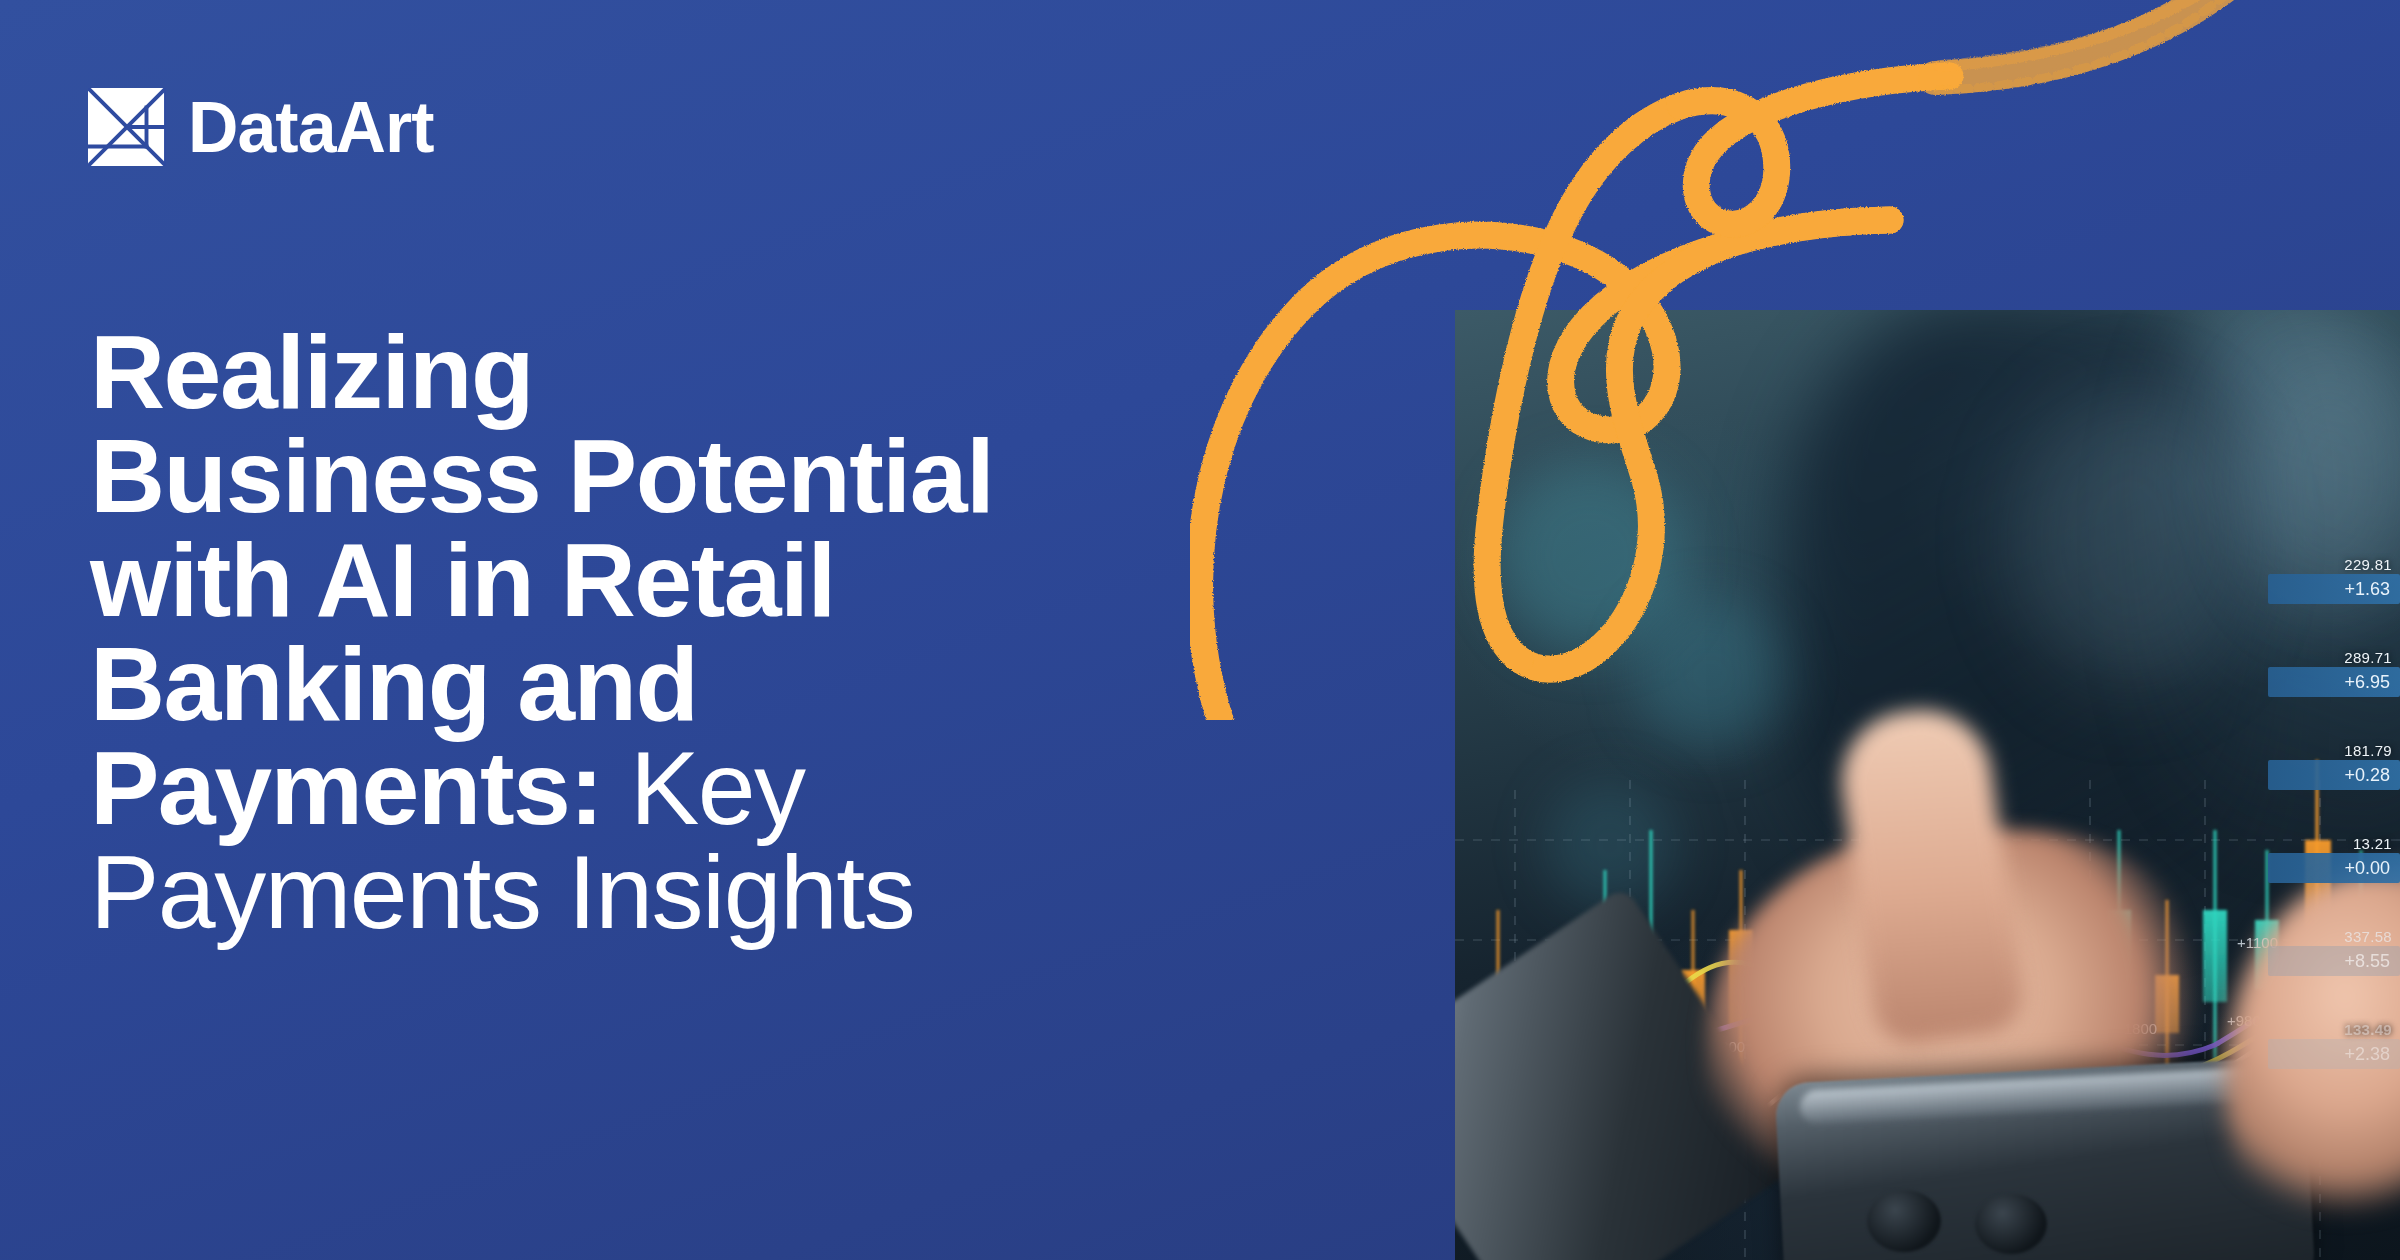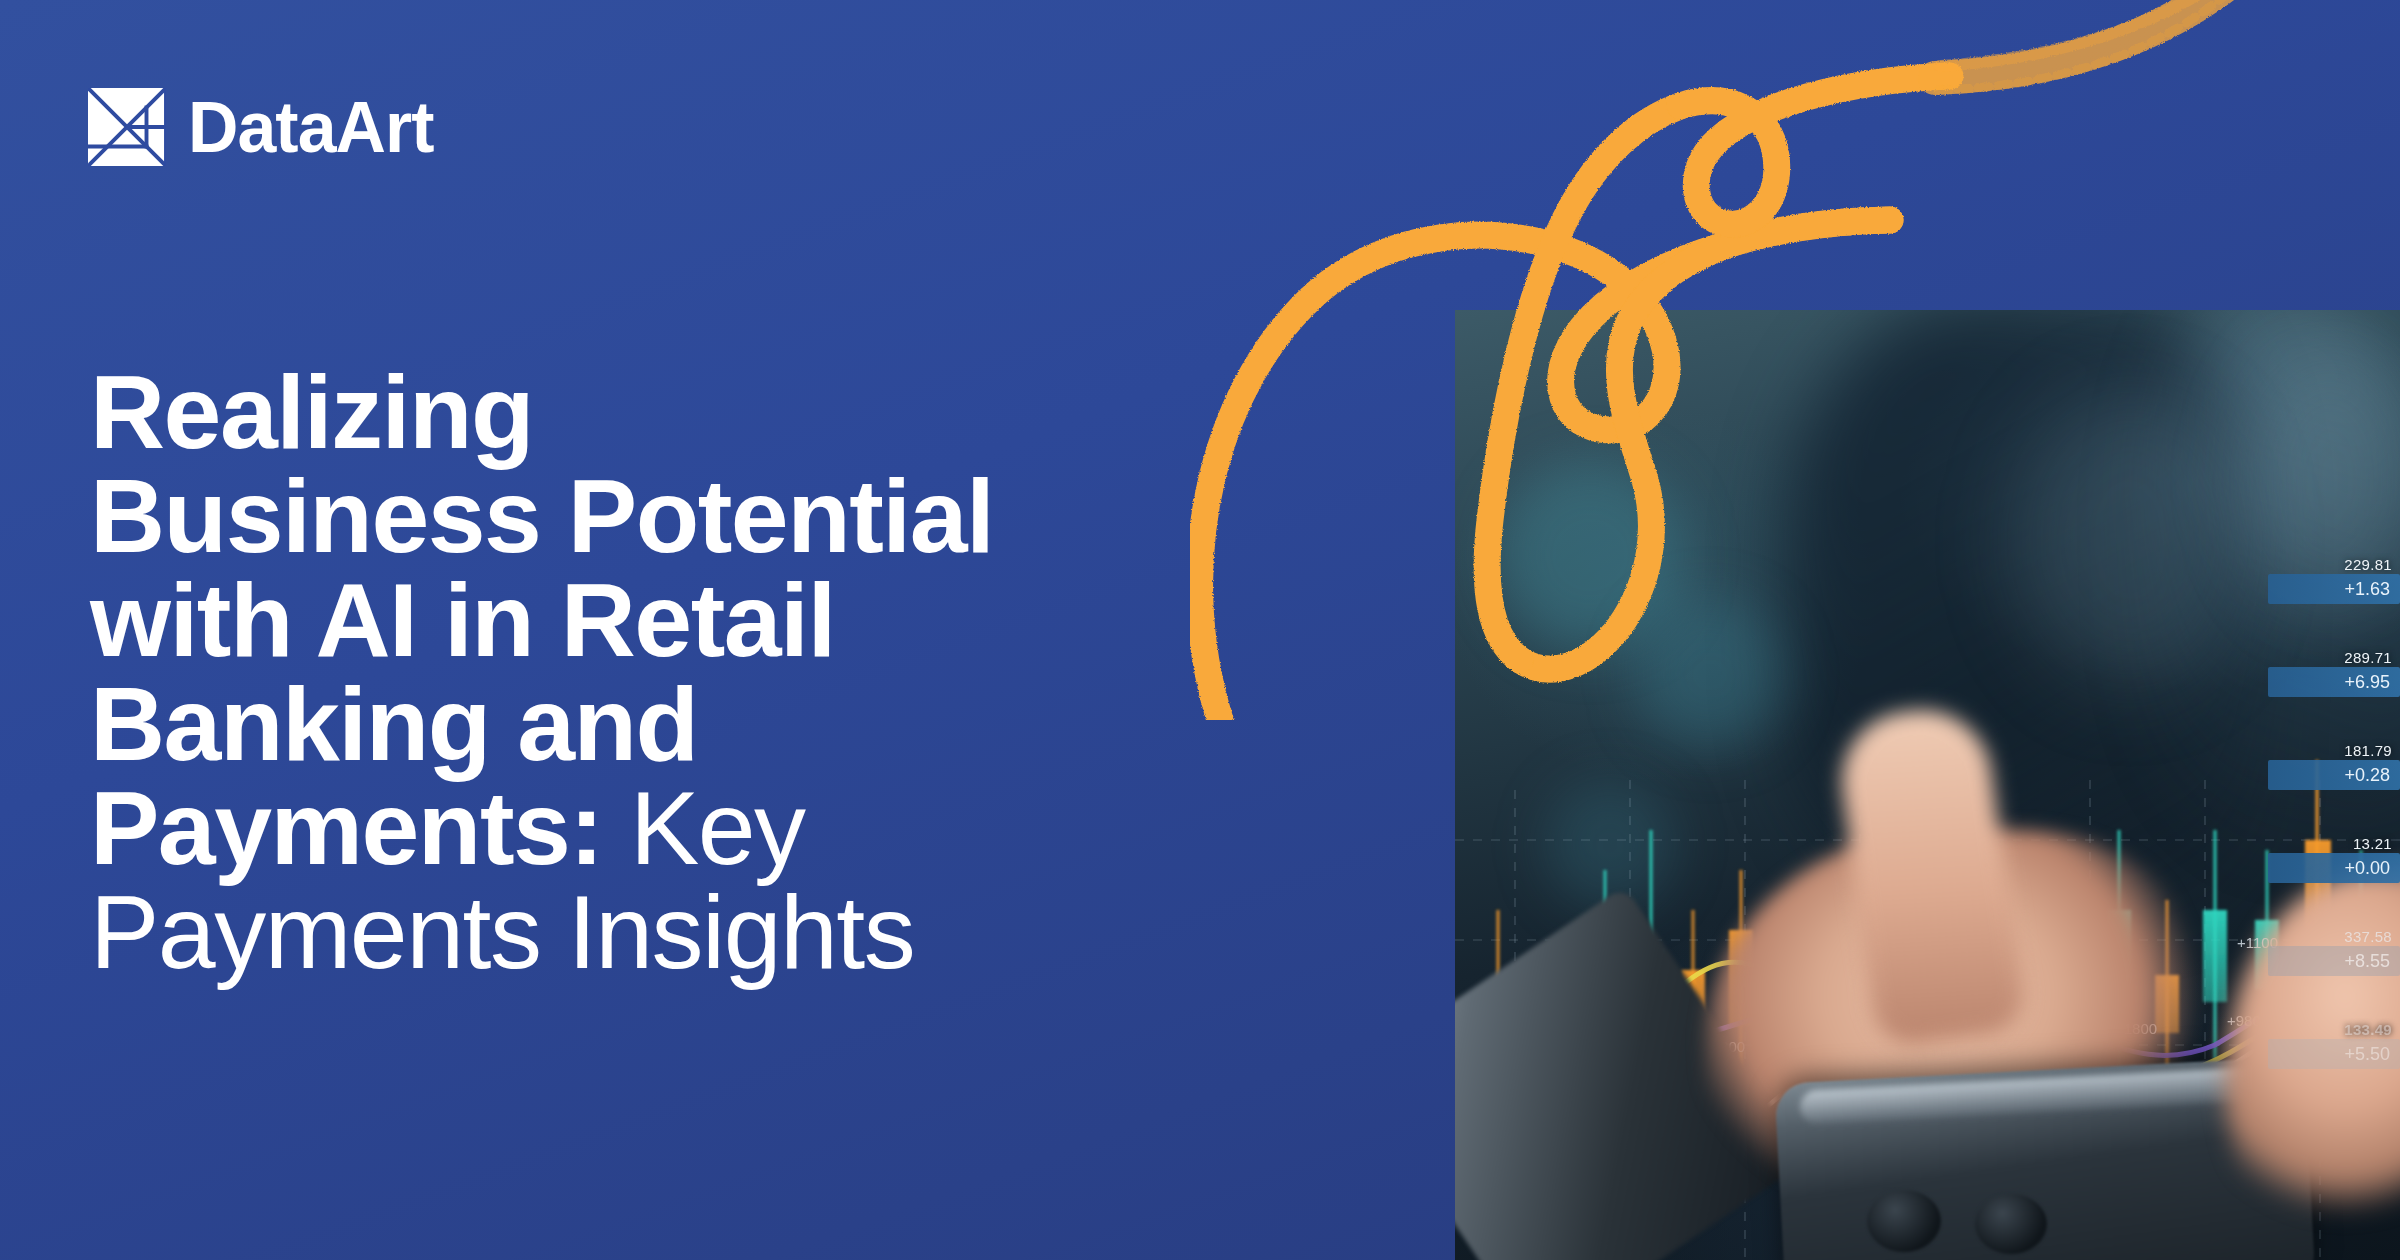--- a/index.html
+++ b/index.html
@@ -109,21 +109,21 @@
   .logo-word{
     color:#ffffff;font-size:72px;font-weight:bold;letter-spacing:-1px;
     font-family:"Liberation Sans", sans-serif;line-height:1;
     transform:scaleX(.97);transform-origin:left center;
   }
 
   
   .headline{
     position:absolute;left:90px;top:320px;width:1230px;
     color:#ffffff;font-family:"Liberation Sans", sans-serif;
-    font-size:104px;line-height:1.0;letter-spacing:-1.5px;margin-top:40px;
+    font-size:104px;line-height:1.0;letter-spacing:-1.5px;
   }
   .headline .ln{display:block;white-space:nowrap;}
   .hl-strong{font-weight:bold;}
   .hl-light{font-weight:normal;}
 </style>
 </head>
 <body>
 
 <div class="banner">
 
@@ -302,21 +302,21 @@
       <div class="price-row">
         <span class="price-val">13.21</span>
         <span class="price-chip">+0.00</span>
       </div>
       <div class="price-row dim">
         <span class="price-val">337.58</span>
         <span class="price-chip">+8.55</span>
       </div>
       <div class="price-row dim2">
         <span class="price-val">133.49</span>
-        <span class="price-chip">+5.50</span>
+        <span class="price-chip">+2.38</span>
       </div>
     </div>
   </div>
 
   <svg class="swoosh" viewBox="0 0 1260 760">
     <defs>
       <filter id="rough" x="-10%" y="-10%" width="120%" height="120%">
         <feTurbulence type="fractalNoise" baseFrequency="0.85" numOctaves="3" seed="7" result="n"></feTurbulence>
         <feDisplacementMap in="SourceGraphic" in2="n" scale="3" xChannelSelector="R" yChannelSelector="G"></feDisplacementMap>
       </filter>

